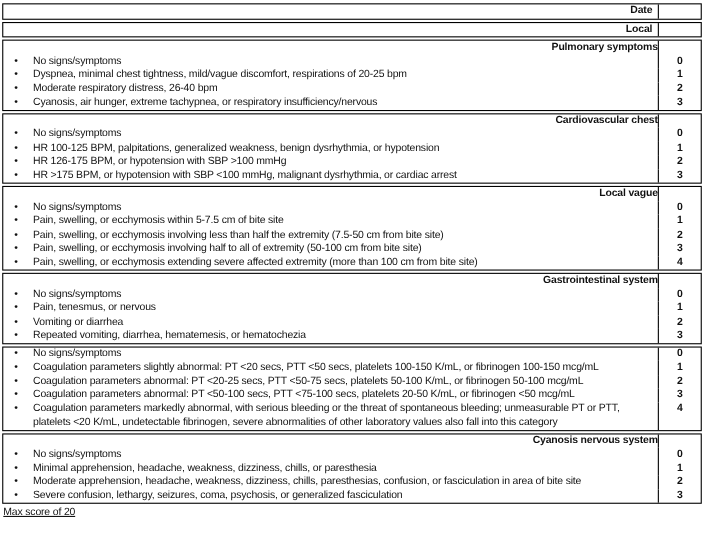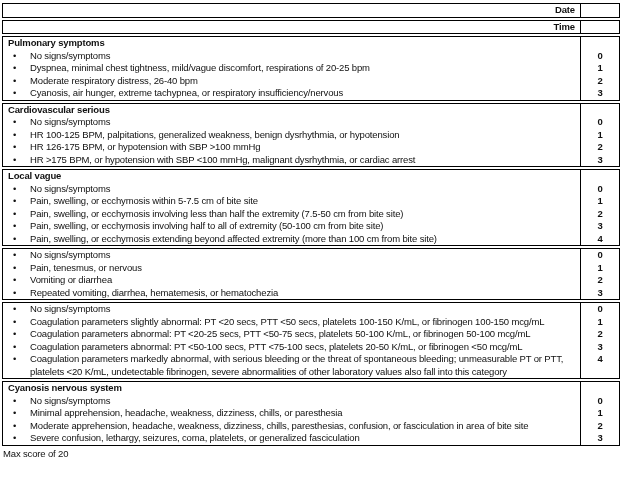--- a/index.html
+++ b/index.html
@@ -1,20 +1,20 @@
 <!DOCTYPE html>
 <html><head>
 <meta charset="utf-8">
 <style>
   html, body { margin: 0; padding: 0; background: #ffffff; }
   .page {
     width: 640px;
     height: 502px;
     box-sizing: border-box;
-    padding: 3px 20px 0 2px;
+    padding: 3px 2px 0 2px;
     background: #ffffff;
     font-family: "Liberation Sans", sans-serif;
     font-size: 9.5px;
     line-height: 12.5px;
     letter-spacing: -0.15px;
     color: #111111;
     overflow: hidden;
   }
   .score-table { width: 100%; }
   .group {
@@ -24,49 +24,49 @@
   }
   .line { display: flex; align-items: stretch; }
   .cell-main { flex: 1 1 auto; min-width: 0; }
   .cell-score {
     flex: 0 0 38px;
     width: 38px;
     border-left: 1px solid #000000;
     text-align: center;
     font-weight: bold;
   }
-  .sec-title { font-weight: bold; padding-left: 5px; }
+  .sec-title { font-weight: bold; padding-left: 5px; text-align: right; }
   .label-right { text-align: right; font-weight: bold; padding-right: 5px; }
   .bullet-wrap { display: flex; align-items: flex-start; }
   .bullet-marker {
     flex: 0 0 27px;
     width: 27px;
     box-sizing: border-box;
     padding-left: 10px;
   }
   .bullet-marker::before { content: "\2022"; }
   .bullet-text { flex: 1 1 auto; min-width: 0; padding-right: 4px; }
-  .note { margin-top: 2px; padding-left: 1px; color: #111111; }
+  .note { margin-top: 2px; padding-left: 1px; color: #111111; text-decoration: underline; }
 </style>
 </head>
 <body>
 
 <div class="page">
   <div class="score-table">
 
     <div class="group">
       <div class="line">
         <div class="cell-main label-right">Date</div>
         <div class="cell-score"></div>
       </div>
     </div>
 
     <div class="group">
       <div class="line">
-        <div class="cell-main label-right">Time</div>
+        <div class="cell-main label-right">Local</div>
         <div class="cell-score"></div>
       </div>
     </div>
 
     <div class="group">
         <div class="line">
           <div class="cell-main sec-title">Pulmonary symptoms</div>
           <div class="cell-score"></div>
         </div>
         <div class="line">
@@ -93,21 +93,21 @@
         <div class="line">
           <div class="cell-main bullet-wrap">
             <span class="bullet-marker"></span>
             <span class="bullet-text">Cyanosis, air hunger, extreme tachypnea, or respiratory insufficiency/nervous</span>
           </div>
           <div class="cell-score">3</div>
         </div>
       </div>
       <div class="group">
         <div class="line">
-          <div class="cell-main sec-title">Cardiovascular serious</div>
+          <div class="cell-main sec-title">Cardiovascular chest</div>
           <div class="cell-score"></div>
         </div>
         <div class="line">
           <div class="cell-main bullet-wrap">
             <span class="bullet-marker"></span>
             <span class="bullet-text">No signs/symptoms</span>
           </div>
           <div class="cell-score">0</div>
         </div>
         <div class="line">
@@ -161,27 +161,31 @@
         <div class="line">
           <div class="cell-main bullet-wrap">
             <span class="bullet-marker"></span>
             <span class="bullet-text">Pain, swelling, or ecchymosis involving half to all of extremity (50-100 cm from bite site)</span>
           </div>
           <div class="cell-score">3</div>
         </div>
         <div class="line">
           <div class="cell-main bullet-wrap">
             <span class="bullet-marker"></span>
-            <span class="bullet-text">Pain, swelling, or ecchymosis extending beyond affected extremity (more than 100 cm from bite site)</span>
+            <span class="bullet-text">Pain, swelling, or ecchymosis extending severe affected extremity (more than 100 cm from bite site)</span>
           </div>
           <div class="cell-score">4</div>
         </div>
       </div>
       <div class="group">
         <div class="line">
+          <div class="cell-main sec-title">Gastrointestinal system</div>
+          <div class="cell-score"></div>
+        </div>
+        <div class="line">
           <div class="cell-main bullet-wrap">
             <span class="bullet-marker"></span>
             <span class="bullet-text">No signs/symptoms</span>
           </div>
           <div class="cell-score">0</div>
         </div>
         <div class="line">
           <div class="cell-main bullet-wrap">
             <span class="bullet-marker"></span>
             <span class="bullet-text">Pain, tenesmus, or nervous</span>
@@ -262,21 +266,21 @@
         <div class="line">
           <div class="cell-main bullet-wrap">
             <span class="bullet-marker"></span>
             <span class="bullet-text">Moderate apprehension, headache, weakness, dizziness, chills, paresthesias, confusion, or fasciculation in area of bite site</span>
           </div>
           <div class="cell-score">2</div>
         </div>
         <div class="line">
           <div class="cell-main bullet-wrap">
             <span class="bullet-marker"></span>
-            <span class="bullet-text">Severe confusion, lethargy, seizures, coma, platelets, or generalized fasciculation</span>
+            <span class="bullet-text">Severe confusion, lethargy, seizures, coma, psychosis, or generalized fasciculation</span>
           </div>
           <div class="cell-score">3</div>
         </div>
       </div>
 
   </div>
   <div class="note">Max score of 20</div>
 </div>
 
 </body></html>

